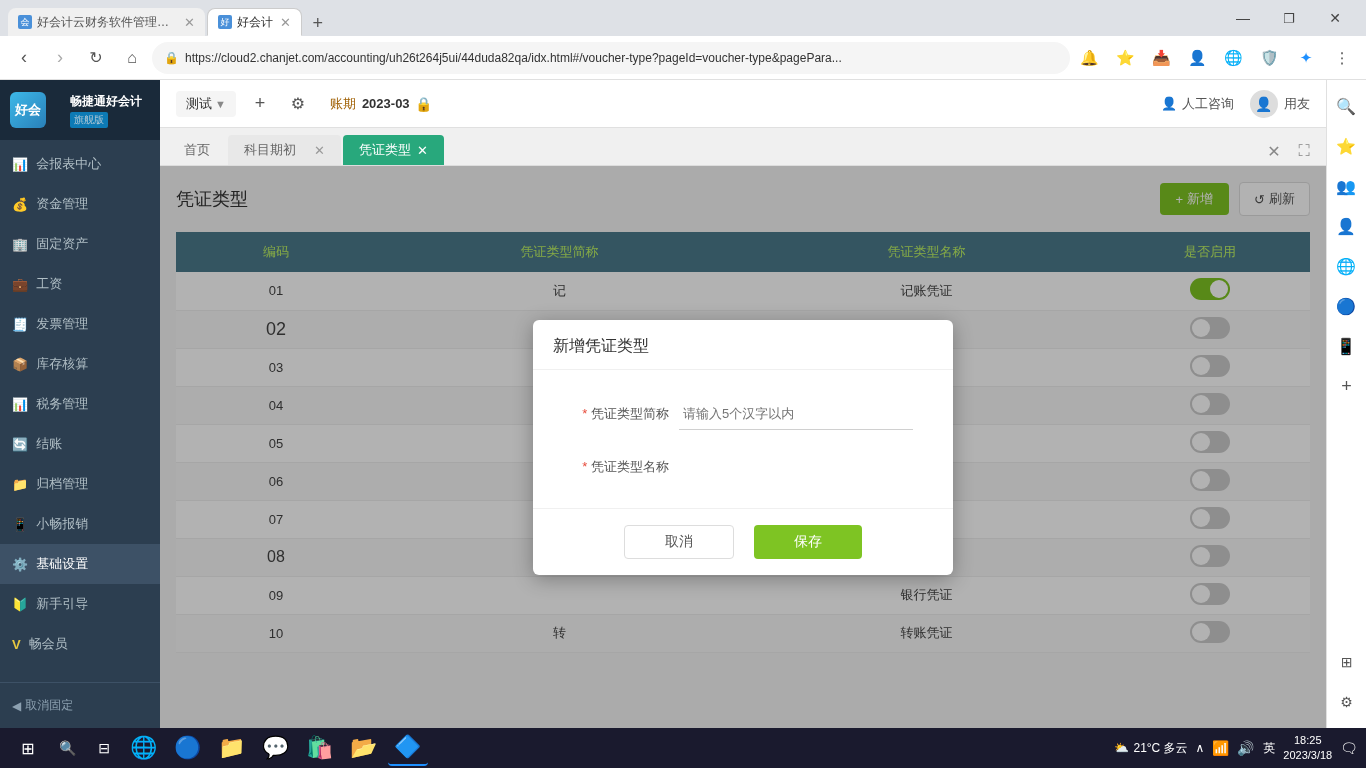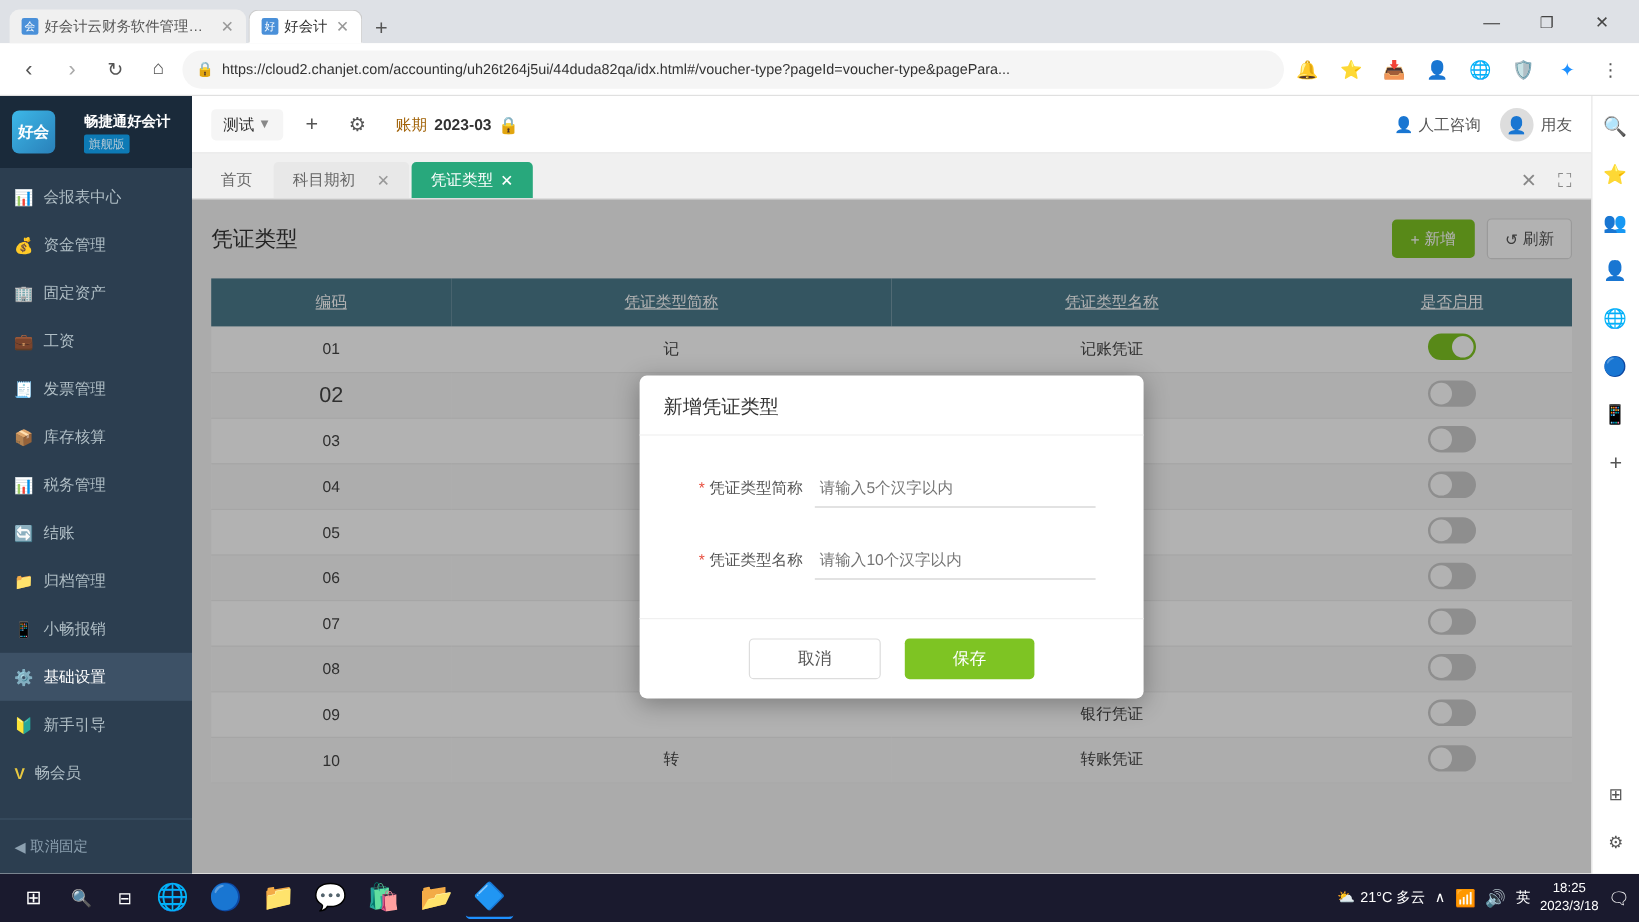--- a/index.html
+++ b/index.html
@@ -174,21 +174,21 @@
           </div>
           <div style="background:#fff; color:#555; border:1px solid #ddd; padding:7px 14px; border-radius:4px; cursor:pointer; font-size:13px; display:flex; align-items:center; gap:4px;">
             <span>↺</span>
             <span>刷新</span>
           </div>
         </div>
       </div>
 
       <table style="width:100%; border-collapse:collapse; background:#fff;">
         <thead>
-          <tr style="background:#4b7a8c; color:#ffffff; height:40px;text-decoration:underline;">
+          <tr style="background:#4b7a8c; color:#bef264; height:40px;">
             <th style="padding:0 12px; text-align:center; font-weight:normal; font-size:13px; width:200px;">编码</th>
             <th style="padding:0 12px; text-align:center; font-weight:normal; font-size:13px;">凭证类型简称</th>
             <th style="padding:0 12px; text-align:center; font-weight:normal; font-size:13px;">凭证类型名称</th>
             <th style="padding:0 12px; text-align:center; font-weight:normal; font-size:13px; width:200px;">是否启用</th>
           </tr>
         </thead>
         <tbody>
           <tr style="height:38px; border-bottom:1px solid #eee;">
             <td style="text-align:center; font-size:13px; color:#444;">01</td>
             <td style="text-align:center; font-size:13px; color:#444;">记</td>
@@ -253,21 +253,21 @@
             <td style="text-align:center; font-size:13px; color:#444;">07</td>
             <td style="text-align:center; font-size:13px; color:#444;"></td>
             <td style="text-align:center; font-size:13px; color:#444;">付款凭证</td>
             <td style="text-align:center;">
               <div style="width:40px; height:22px; border-radius:11px; background:#ccc; position:relative; cursor:pointer; display:inline-block;">
                 <div style="width:18px; height:18px; border-radius:50%; background:#fff; position:absolute; top:2px; left:2px;"></div>
               </div>
             </td>
           </tr>
           <tr style="height:38px; border-bottom:1px solid #eee; background:#f8f8f8;">
-            <td style="text-align:center; font-size:13px; color:#444;">08</td>
+            <td style="text-align:center; font-size:16px; color:#444;">08</td>
             <td style="text-align:center; font-size:13px; color:#444;"></td>
             <td style="text-align:center; font-size:13px; color:#444;">现金凭证</td>
             <td style="text-align:center;">
               <div style="width:40px; height:22px; border-radius:11px; background:#ccc; position:relative; cursor:pointer; display:inline-block;">
                 <div style="width:18px; height:18px; border-radius:50%; background:#fff; position:absolute; top:2px; left:2px;"></div>
               </div>
             </td>
           </tr>
           <tr style="height:38px; border-bottom:1px solid #eee;">
             <td style="text-align:center; font-size:13px; color:#444;">09</td>
@@ -303,21 +303,20 @@
                 <span style="color:#e74c3c;">*</span>
                 <span> 凭证类型简称</span>
               </label>
               <input type="text" style="flex: 1 1 0%; height: 32px; border-top: none; border-right: none; border-left: none; border-image: initial; border-bottom: 1px solid rgb(208, 208, 208); outline: none; font-size: 13px; color: rgb(51, 51, 51); padding: 0px 4px; background: transparent;" placeholder="请输入5个汉字以内">
             </div>
             <div style="display:flex; align-items:center; margin-bottom:16px;">
               <label style="width:96px; text-align:right; font-size:13px; color:#555; flex-shrink:0; margin-right:10px;">
                 <span style="color:#e74c3c;">*</span>
                 <span> 凭证类型名称</span>
               </label>
-              <input type="text" style="flex: 1 1 0%; height: 32px; border-top: none; border-right: none; border-left: none; border-image: initial; border-bottom: 1px solid rgb(208, 208, 208); outline: none; font-size: 13px; color: rgb(51, 51, 51); padding: 0px 4px; background: transparent;" placeholder="请输入10个汉字以内">
             </div>
           </div>
           <div style="padding:16px 20px; display:flex; justify-content:center; gap:20px; border-top:1px solid #f0f0f0;">
             <button style="background:#fff; color:#555; border:1px solid #ddd; padding:7px 40px; border-radius:4px; cursor:pointer; font-size:14px;">
               <span>取消</span>
             </button>
             <button style="background:#7ec423; color:#fff; border:none; padding:7px 40px; border-radius:4px; cursor:pointer; font-size:14px;">
               <span>保存</span>
             </button>
           </div>

